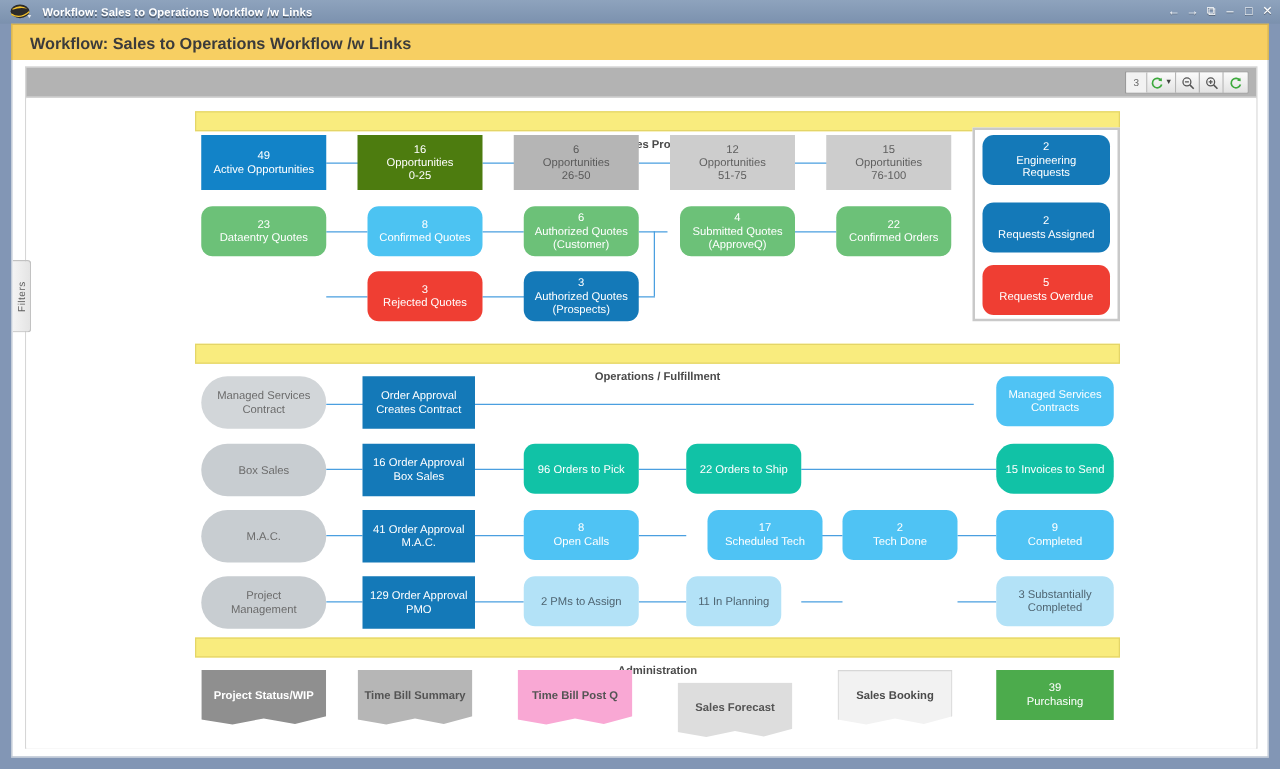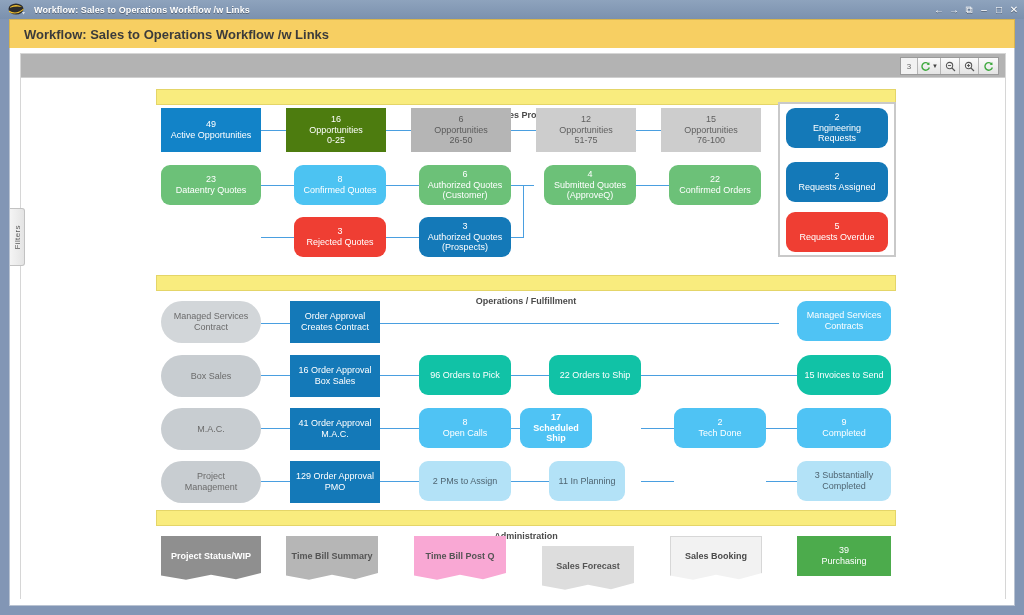--- a/index.html
+++ b/index.html
@@ -399,23 +399,23 @@
         <div class="node pill c-palegray2" style="left:140px;top:329px;width:100px;height:42px;">
           <div class="lbl">M.A.C.</div>
         </div>
         <div class="node sq c-blue-dk" style="left:269px;top:329px;width:90px;height:42px;">
           <div class="lbl">41 Order Approval<br>M.A.C.</div>
         </div>
         <div class="node rnd c-skyblue2" style="left:398px;top:329px;width:92px;height:40px;">
           <div class="num">8</div>
           <div class="lbl">Open Calls</div>
         </div>
-        <div class="node rnd c-skyblue2" style="left:499px;top:329px;width:72px;height:40px;font-weight:bold;">
+        <div class="node rnd c-skyblue2" style="left:545px;top:329px;width:92px;height:40px;">
           <div class="num">17</div>
-          <div class="lbl">Scheduled Ship</div>
+          <div class="lbl">Scheduled Tech</div>
         </div>
         <div class="node rnd c-skyblue2" style="left:653px;top:329px;width:92px;height:40px;">
           <div class="num">2</div>
           <div class="lbl">Tech Done</div>
         </div>
         <div class="node rnd c-skyblue2" style="left:776px;top:329px;width:94px;height:40px;">
           <div class="num">9</div>
           <div class="lbl">Completed</div>
         </div>
 

